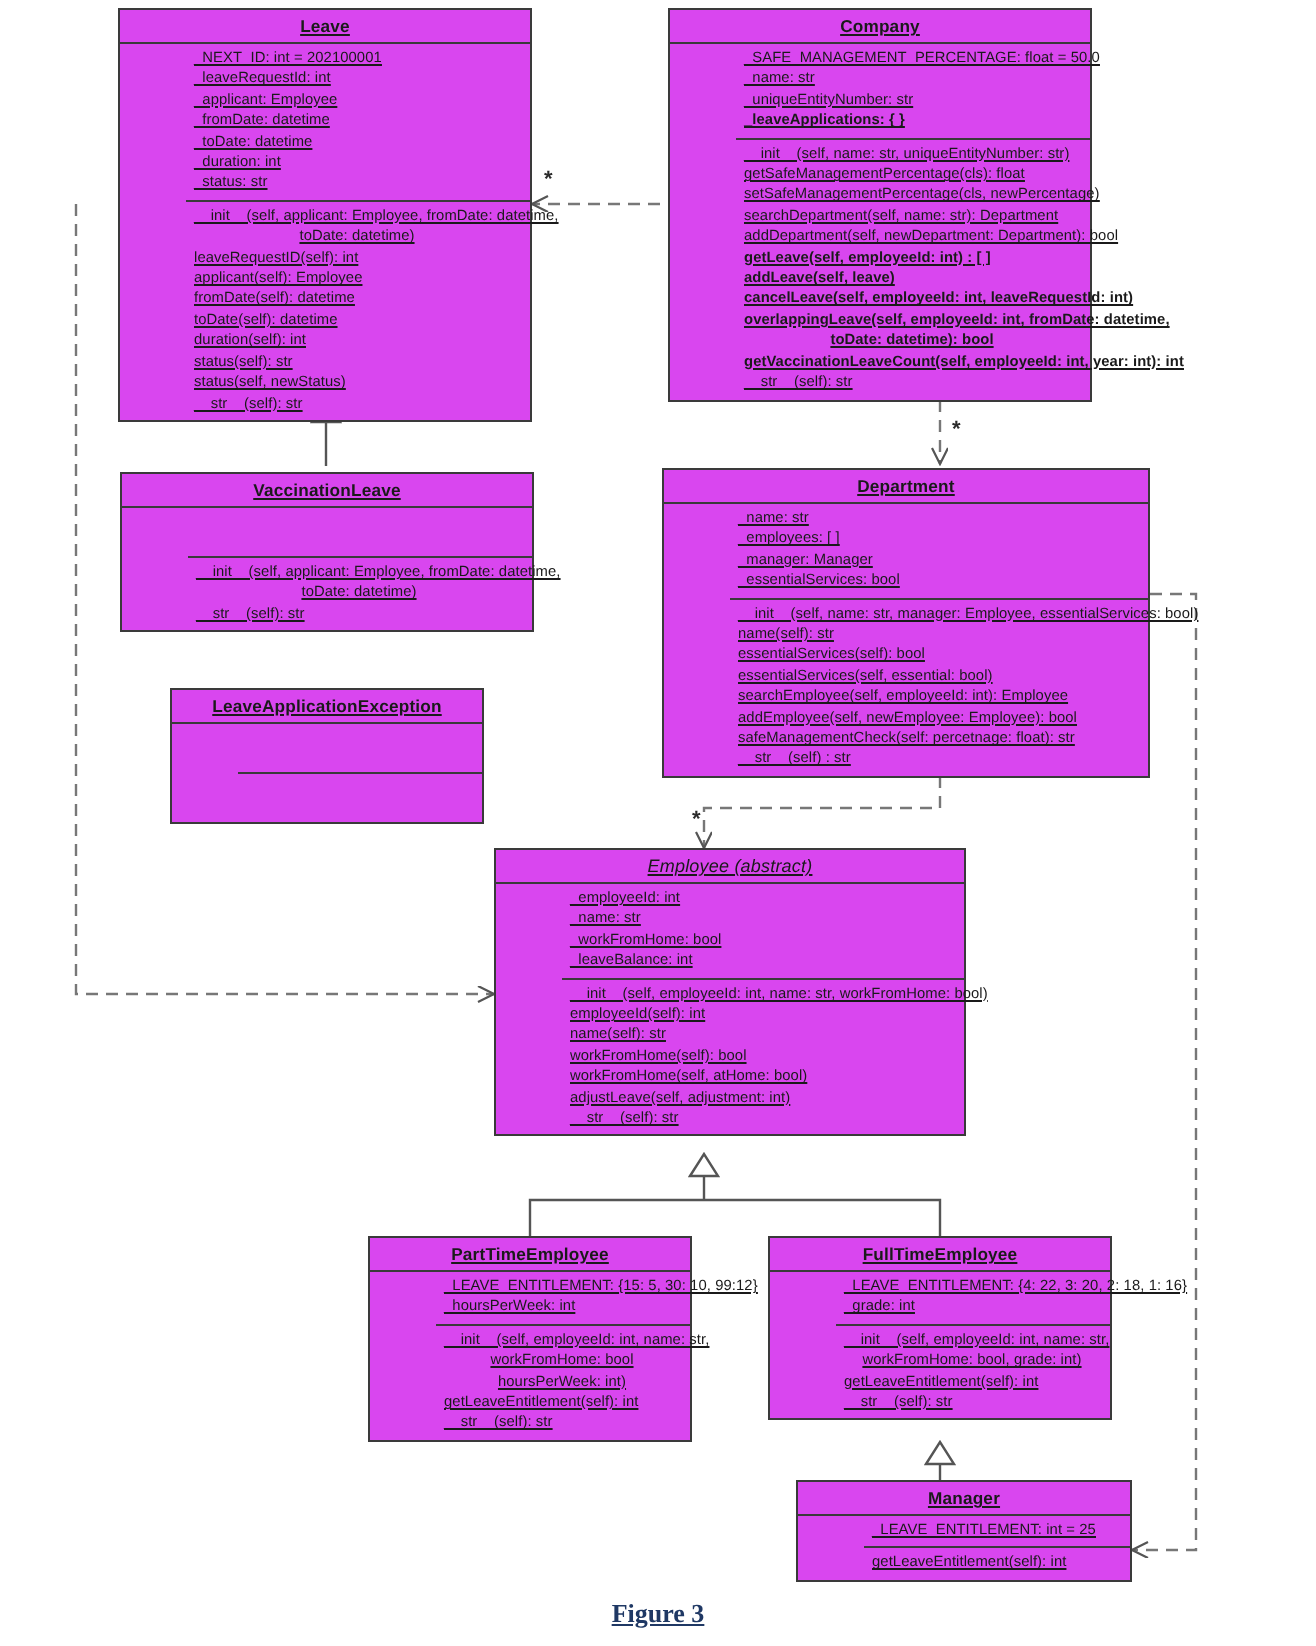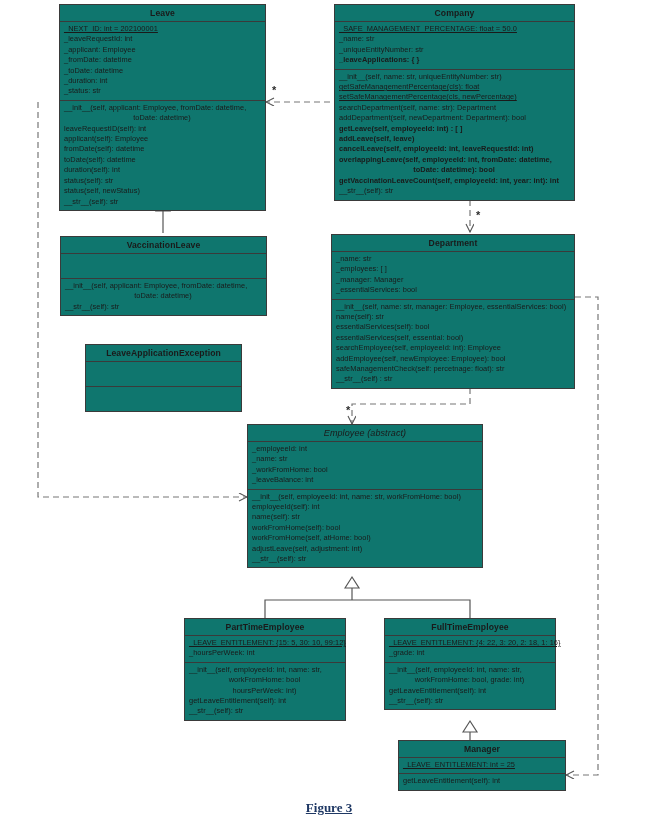--- a/index.html
+++ b/index.html
@@ -19,39 +19,41 @@
     position: absolute;
     left: 0; top: 0;
     width: 658px;
     height: 823px;
   }
   
   .uml {
     position: absolute;
     box-sizing: border-box;
     border: 1.3px solid #3a3a3a;
-    background: #0f766e;
+    background: #d946ef;
     z-index: 5;
+    text-decoration: underline;
   }
   .uml .hdr {
     text-align: center;
     font-weight: bold;
     font-size: 8.6px;
     padding: 3px 2px 3px 2px;
     border-bottom: 1.3px solid #3a3a3a;
     letter-spacing: .1px;
   }
   .uml .hdr.abstract {
     font-weight: normal;
     font-style: italic;
     font-size: 9px;
   }
   .uml .sect {
     padding: 2px 3px 3px 4px;
     border-bottom: 1.3px solid #3a3a3a;
+    margin-left: 33px;
   }
   .uml .sect:last-child { border-bottom: none; }
   .uml .sect.empty { min-height: 19px; }
   .row {
     font-size: 7.4px;
     line-height: 10.4px;
     white-space: pre;
     letter-spacing: .05px;
   }
   .row.u { text-decoration: underline; }
@@ -151,21 +153,21 @@
     <div class="row">applicant(self): Employee</div>
     <div class="row">fromDate(self): datetime</div>
     <div class="row">toDate(self): datetime</div>
     <div class="row">duration(self): int</div>
     <div class="row">status(self): str</div>
     <div class="row">status(self, newStatus)</div>
     <div class="row">__str__(self): str</div>
   </div>
 </div>
 
-<div class="uml" style="left:334px; top:4px; width:241px;">
+<div class="uml" style="left:334px; top:4px; width:212px;">
   <div class="hdr">Company</div>
   <div class="sect">
     <div class="row u">_SAFE_MANAGEMENT_PERCENTAGE: float = 50.0</div>
     <div class="row">_name: str</div>
     <div class="row">_uniqueEntityNumber: str</div>
     <div class="row b">_leaveApplications: { }</div>
   </div>
   <div class="sect">
     <div class="row">__init__(self, name: str, uniqueEntityNumber: str)</div>
     <div class="row u">getSafeManagementPercentage(cls): float</div>

